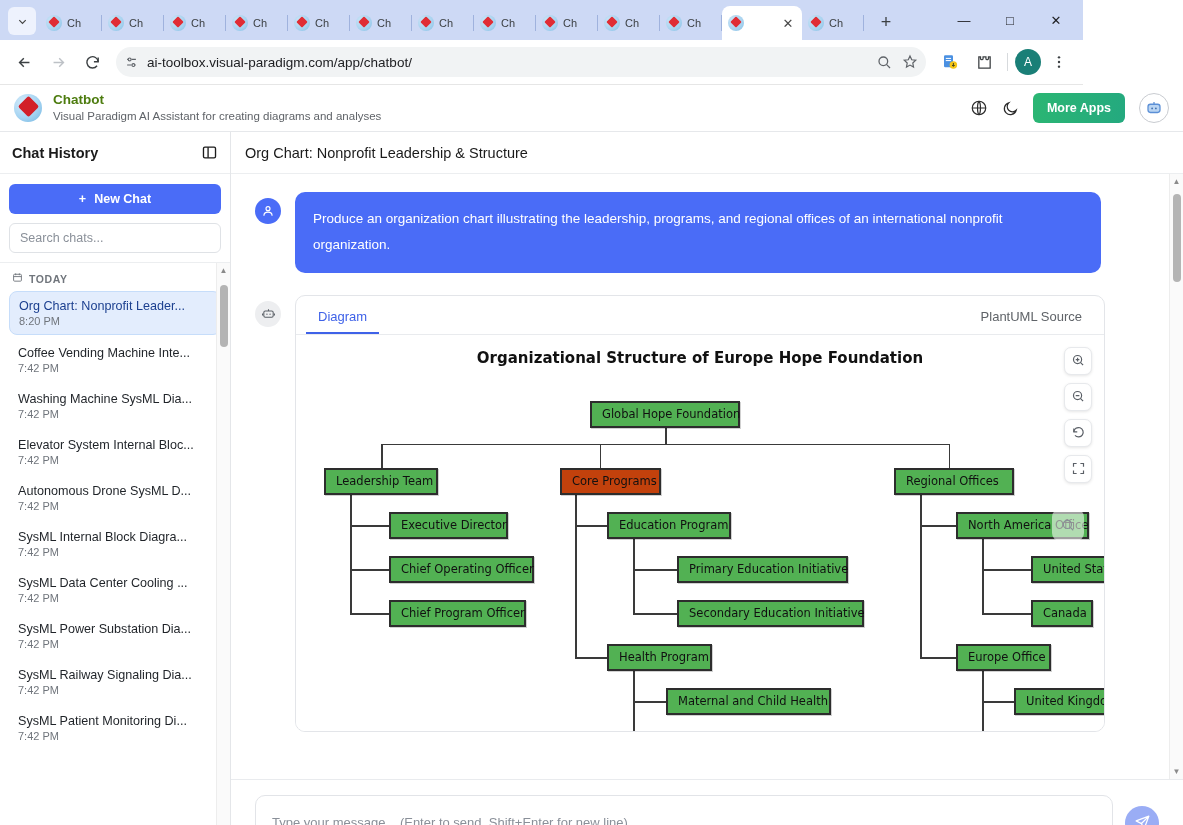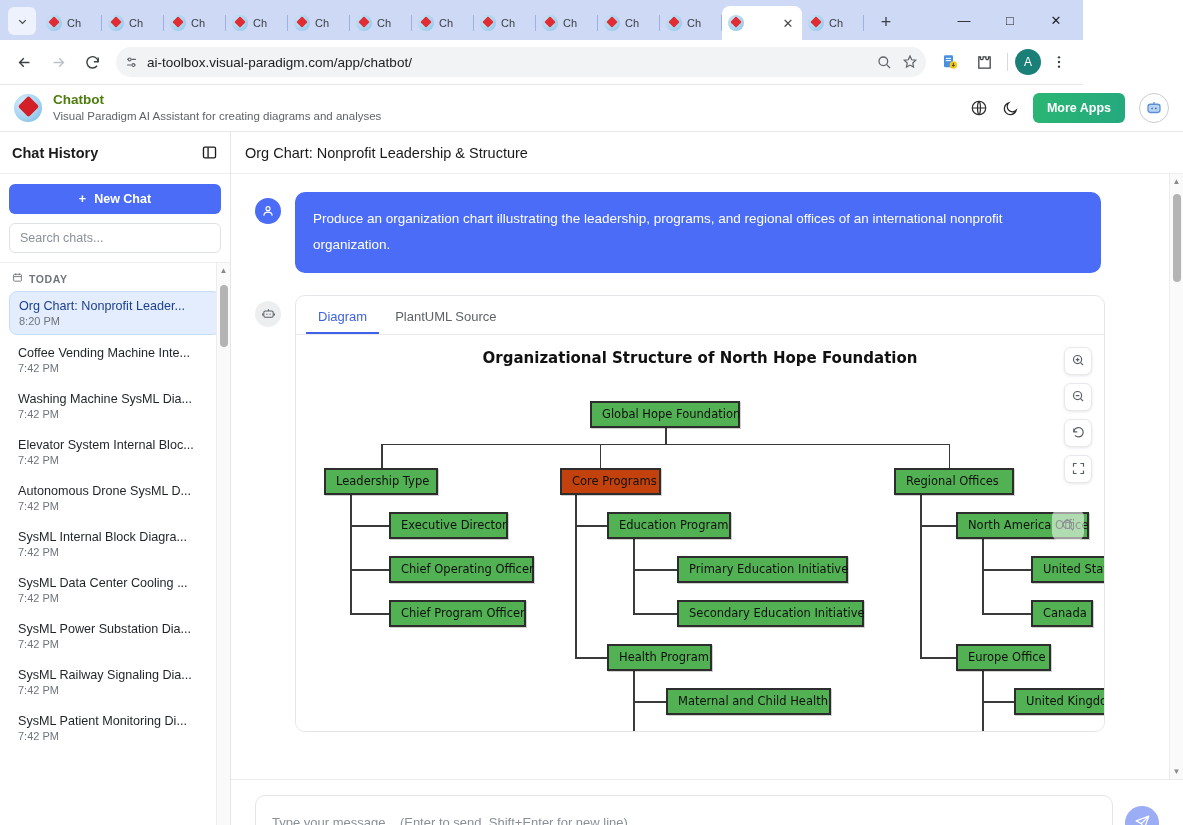--- a/index.html
+++ b/index.html
@@ -219,20 +219,21 @@
   }
 
   #diagram-card {
     margin-top: 22px; margin-left: 54px;
     border: 1px solid #e3e5e9; border-radius: 10px;
     background: #fff; overflow: hidden; width: 810px;
   }
   #tabbar {
     display: flex; gap: 4px; padding: 6px 10px 0 10px;
     border-bottom: 1px solid #e9ebee;
+    justify-content: space-between;
   }
   .dtab {
     padding: 7px 12px 8px 12px; font-size: 13px; color: #5f6368;
     border-bottom: 2.5px solid transparent;
   }
   .dtab.active { color: #3f62e8; border-bottom-color: #3f62e8; font-weight: 400; }
 
   #diagram-viewport {
     position: relative; height: 396px; overflow: hidden;
     background: #fff;
@@ -581,21 +582,21 @@
                 <circle cx="14.5" cy="13" r="1.1" fill="currentColor" stroke="none"></circle>
                 <path d="M12 8V5M2.5 12v3M21.5 12v3"></path>
               </svg>
           </div>
           <div id="diagram-card" style="margin:0">
             <div id="tabbar">
               <div class="dtab active">Diagram</div>
               <div class="dtab">PlantUML Source</div>
             </div>
             <div id="diagram-viewport">
-              <div id="diagram-title">Organizational Structure of North Hope Foundation</div>
+              <div id="diagram-title">Organizational Structure of Europe Hope Foundation</div>
               <div id="orgchart">
                   <div class="edge v" style="left: 369px; top: 61px; width: 1.5px; height: 16px;"></div>
                   <div class="edge h" style="left: 85px; top: 77px; width: 284px; height: 1.5px;"></div>
                   <div class="edge v" style="left: 85px; top: 77px; width: 1.5px; height: 24px;"></div>
                   <div class="edge v" style="left: 369px; top: 61px; width: 1.5px; height: 16px;"></div>
                   <div class="edge h" style="left: 303.5px; top: 77px; width: 65.5px; height: 1.5px;"></div>
                   <div class="edge v" style="left: 303.5px; top: 77px; width: 1.5px; height: 24px;"></div>
                   <div class="edge v" style="left: 369px; top: 61px; width: 1.5px; height: 16px;"></div>
                   <div class="edge h" style="left: 369px; top: 77px; width: 283.5px; height: 1.5px;"></div>
                   <div class="edge v" style="left: 652.5px; top: 77px; width: 1.5px; height: 24px;"></div>
@@ -621,21 +622,21 @@
                   <div class="edge v" style="left: 686px; top: 172px; width: 1.5px; height: 32px;"></div>
                   <div class="edge h" style="left: 686px; top: 202.5px; width: 49px; height: 1.5px;"></div>
                   <div class="edge v" style="left: 686px; top: 172px; width: 1.5px; height: 76px;"></div>
                   <div class="edge h" style="left: 686px; top: 246.5px; width: 49px; height: 1.5px;"></div>
                   <div class="edge v" style="left: 624px; top: 128px; width: 1.5px; height: 164px;"></div>
                   <div class="edge h" style="left: 624px; top: 290.5px; width: 36px; height: 1.5px;"></div>
                   <div class="edge v" style="left: 686px; top: 304px; width: 1.5px; height: 32px;"></div>
                   <div class="edge h" style="left: 686px; top: 334.5px; width: 32px; height: 1.5px;"></div>
                   <div class="edge v" style="left: 686px; top: 304px; width: 1.5px; height: 76px;"></div>
                   <div class="node" style="left: 294px; top: 34px; width: 150px; background: rgb(82, 177, 83); border-color: rgb(45, 45, 45);">Global Hope Foundation</div>
-                  <div class="node" style="left: 28px; top: 101px; width: 114px; background: rgb(82, 177, 83); border-color: rgb(45, 45, 45);">Leadership Type</div>
+                  <div class="node" style="left: 28px; top: 101px; width: 114px; background: rgb(82, 177, 83); border-color: rgb(45, 45, 45);">Leadership Team</div>
                   <div class="node" style="left: 253px; top: 101px; width: 101px; background: #c2410c; border-color: rgb(45, 45, 45); margin-left: 11px;">Core Programs</div>
                   <div class="node" style="left: 598px; top: 101px; width: 120px; background: rgb(82, 177, 83); border-color: rgb(45, 45, 45);">Regional Offices</div>
                   <div class="node" style="left: 93px; top: 145px; width: 119px; background: rgb(82, 177, 83); border-color: rgb(45, 45, 45);">Executive Director</div>
                   <div class="node" style="left: 93px; top: 189px; width: 145px; background: rgb(82, 177, 83); border-color: rgb(45, 45, 45);">Chief Operating Officer</div>
                   <div class="node" style="left: 93px; top: 233px; width: 137px; background: rgb(82, 177, 83); border-color: rgb(45, 45, 45);">Chief Program Officer</div>
                   <div class="node" style="left: 311px; top: 145px; width: 124px; background: rgb(82, 177, 83); border-color: rgb(45, 45, 45);">Education Program</div>
                   <div class="node" style="left: 381px; top: 233px; width: 187px; background: rgb(82, 177, 83); border-color: rgb(45, 45, 45);">Secondary Education Initiative</div>
                   <div class="node" style="left: 381px; top: 189px; width: 171px; background: rgb(82, 177, 83); border-color: rgb(45, 45, 45);">Primary Education Initiative</div>
                   <div class="node" style="left: 311px; top: 277px; width: 105px; background: rgb(82, 177, 83); border-color: rgb(45, 45, 45);">Health Program</div>
                   <div class="node" style="left: 370px; top: 321px; width: 165px; background: rgb(82, 177, 83); border-color: rgb(45, 45, 45);">Maternal and Child Health</div>

